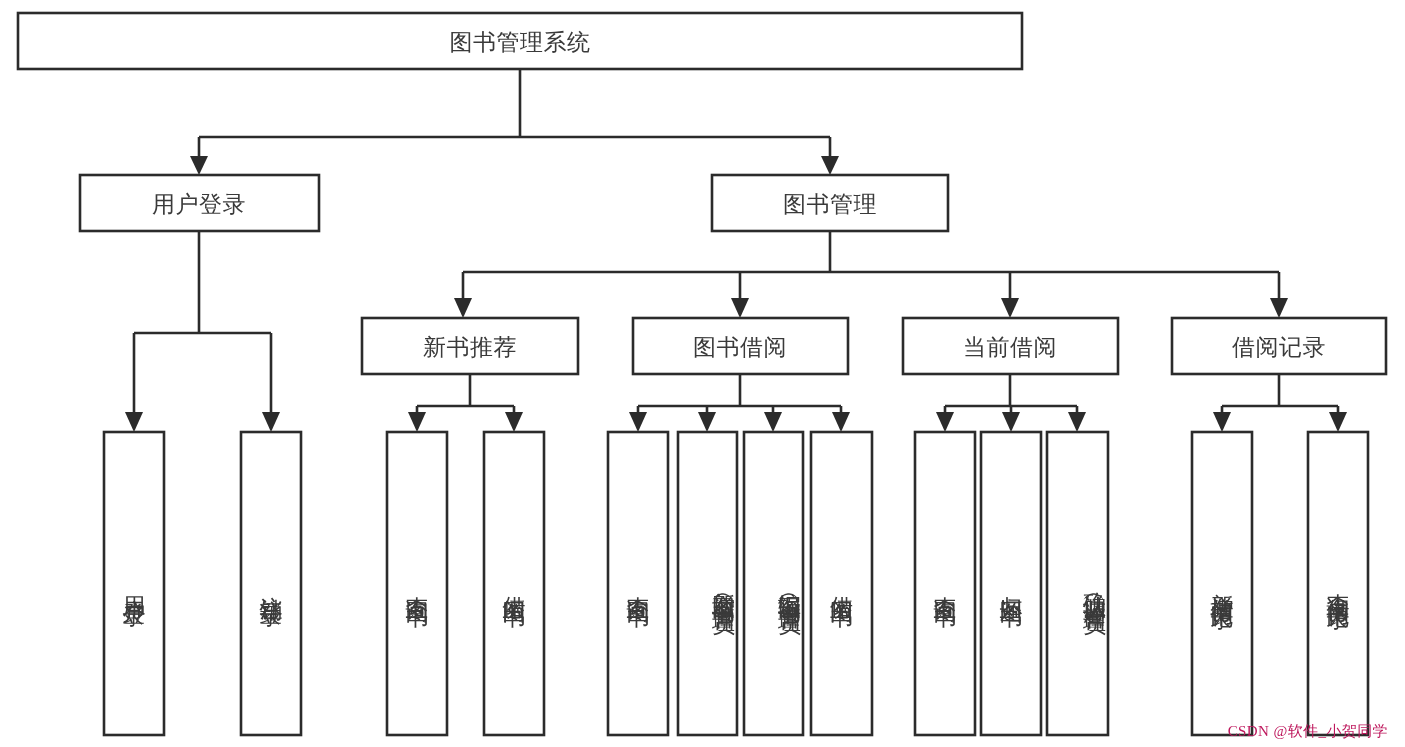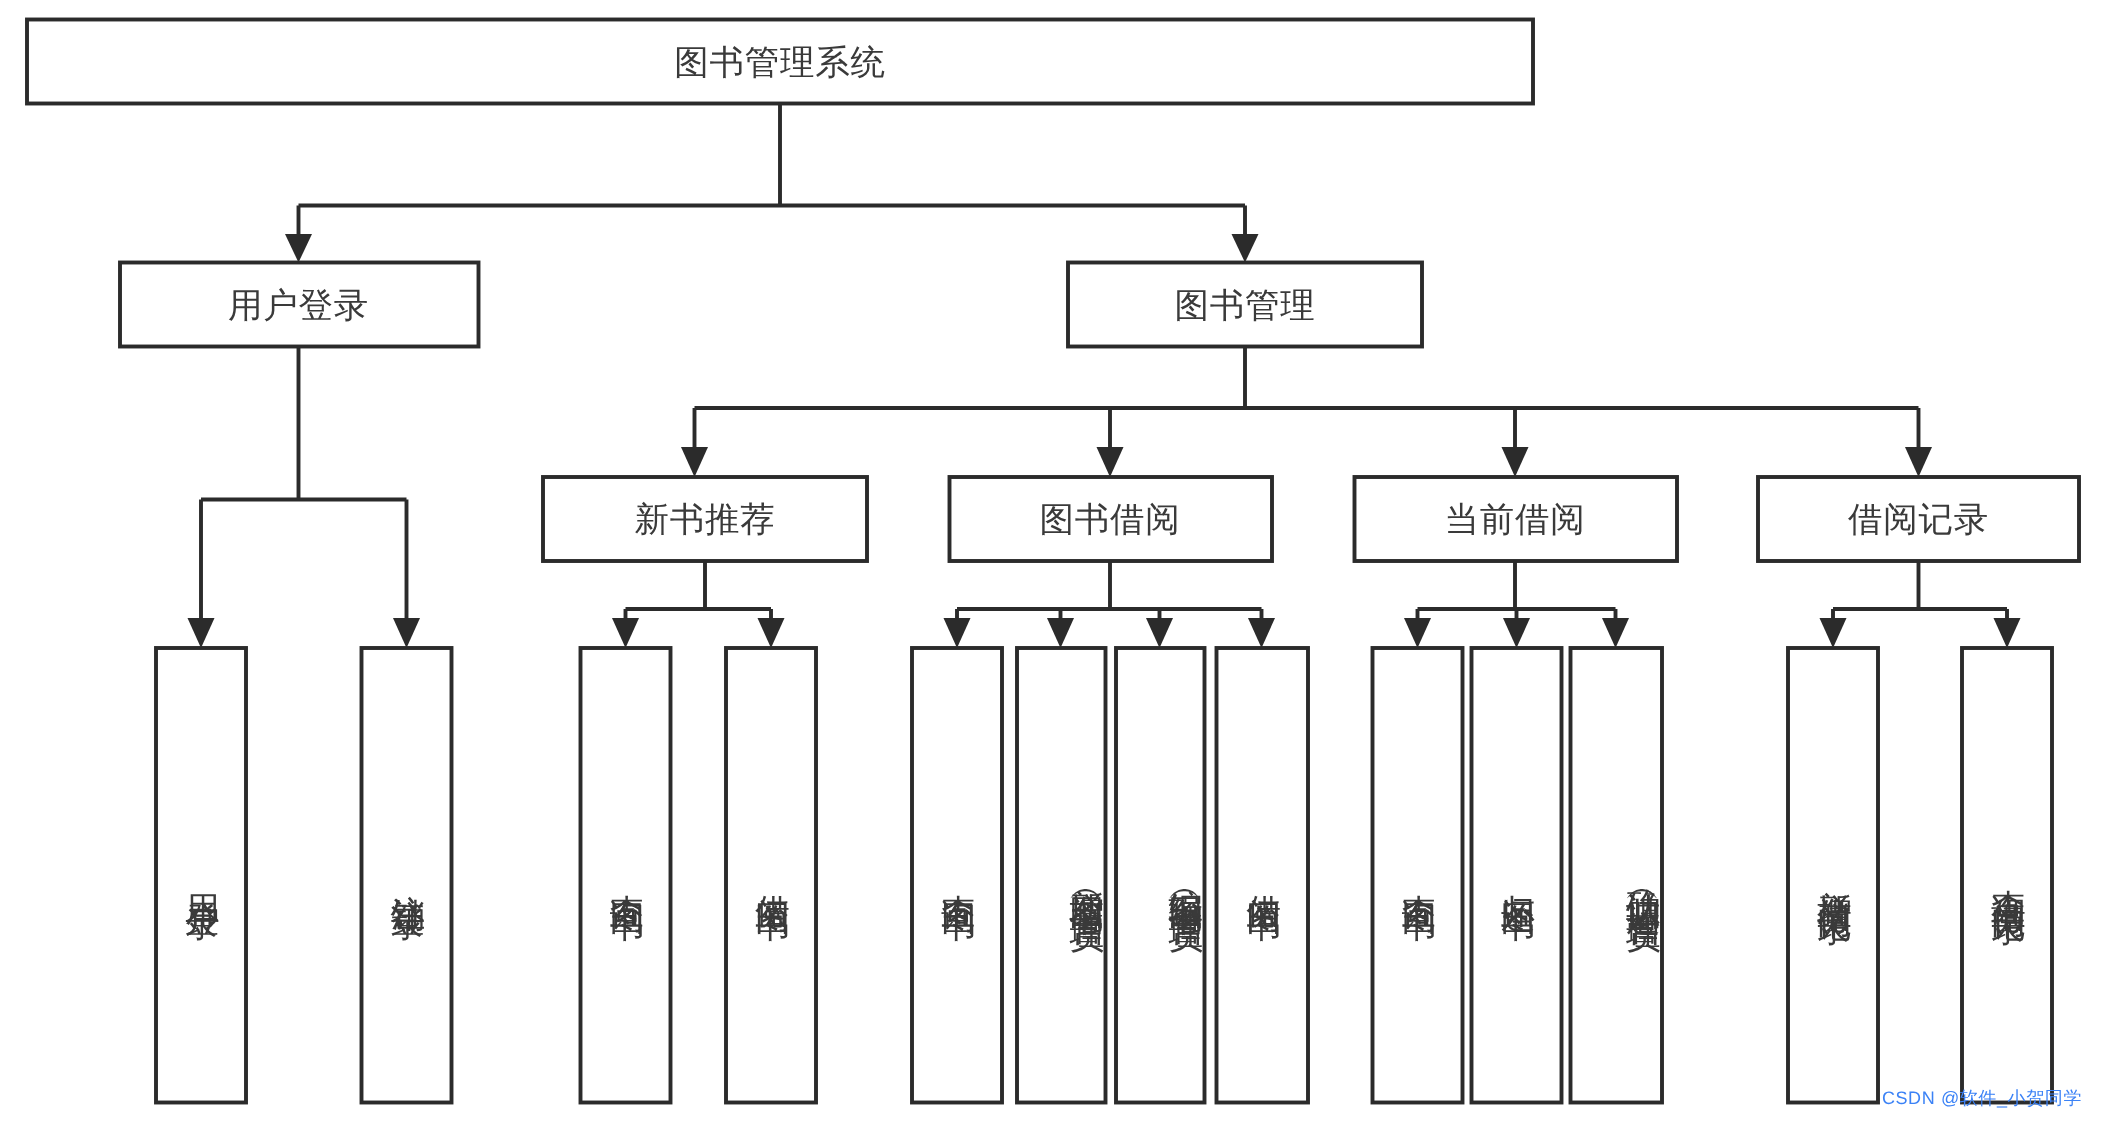--- a/index.html
+++ b/index.html
@@ -65,23 +65,23 @@
     display: flex;
     align-items: center;
     justify-content: center;
     pointer-events: none;
     text-align: center;
   }
   .watermark {
     position: absolute;
     right: 8px;
     bottom: 6px;
-    color: #3b82f6;
-    font-size: 12px;
-    font-family: Liberation Sans, sans-serif;
+    color: #be185d;
+    font-size: 15px;
+    font-family: Liberation Serif, serif;
     letter-spacing: 0.4px;
     white-space: nowrap;
   }
 </style>
 </head>
 <body>
 
 <div id="diagram-root">
 
   <svg id="tree-svg" viewBox="0 0 1405 747">

